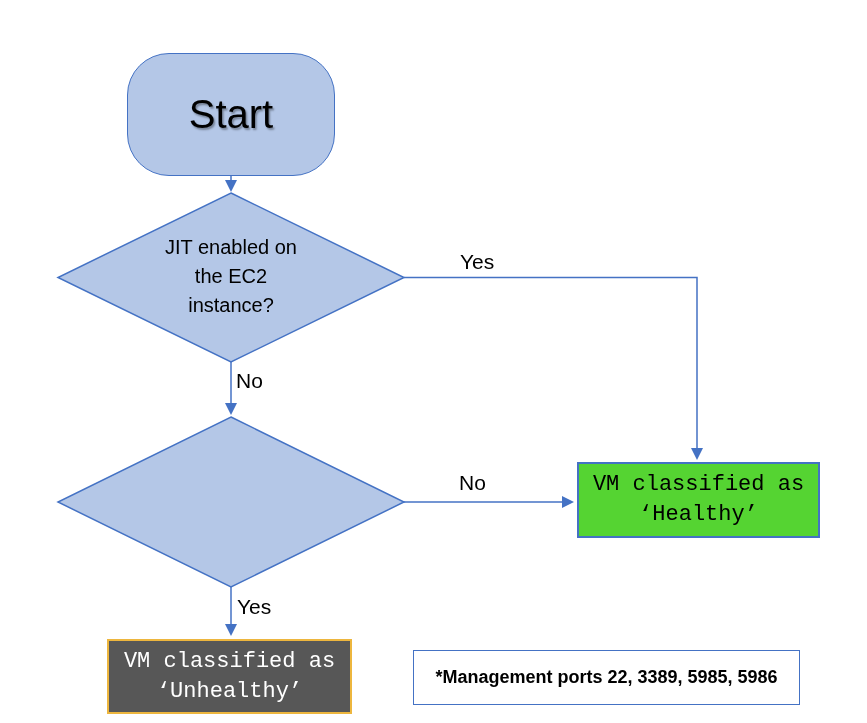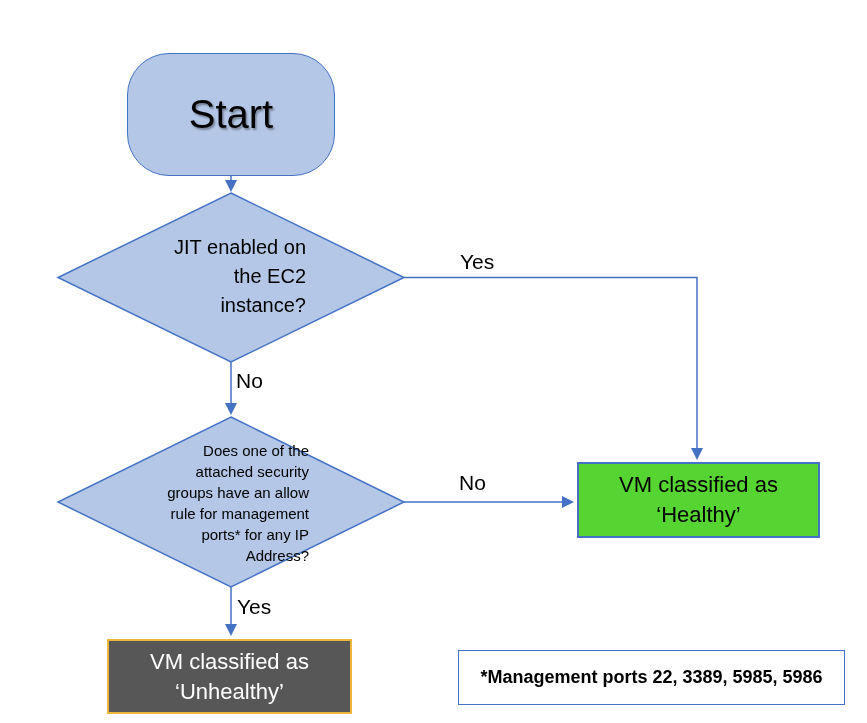--- a/index.html
+++ b/index.html
@@ -28,54 +28,54 @@
     border-radius: 42px;
     background: var(--diagram-blue-fill);
     border: 1.5px solid var(--diagram-blue-border);
     display: flex; align-items: center; justify-content: center;
     font-size: 40px;
     text-shadow: 1.5px 1.5px 2px rgba(0,0,0,0.35);
   }
 
   .decision-label {
     position: absolute;
-    text-align: right;
+    text-align: center;
     white-space: pre-line;
   }
   .decision-label.jit {
     left: 156px; top: 233px; width: 150px;
     font-size: 20px; line-height: 29px;
   }
   .decision-label.sg {
     left: 153px; top: 440px; width: 156px;
     font-size: 15px; line-height: 21px;
   }
 
   .result-box {
     position: absolute;
     display: flex; align-items: center; justify-content: center;
     text-align: center;
     white-space: pre-line;
-    font-size: 22px; line-height: 30px;
+    font-size: 22px; line-height: 30px; font-family: Liberation Mono, monospace;
   }
   .result-box.healthy {
     left: 577px; top: 462px; width: 243px; height: 76px;
     background: var(--healthy-green);
     border: 2px solid var(--diagram-blue-border);
   }
   .result-box.unhealthy {
     left: 107px; top: 639px; width: 245px; height: 75px;
     background: var(--unhealthy-gray);
     border: 2px solid var(--unhealthy-gold-border);
     color: #ffffff;
   }
 
   .note-box {
     position: absolute;
-    left: 458px; top: 650px; width: 387px; height: 55px;
+    left: 413px; top: 650px; width: 387px; height: 55px;
     background: #ffffff;
     border: 1.5px solid var(--diagram-blue-border);
     display: flex; align-items: center; justify-content: center;
     font-size: 18px; font-weight: bold;
   }
 
   .edge-label {
     position: absolute;
     font-size: 21px;
     text-align: right;
@@ -113,26 +113,20 @@
   </svg>
 
   <div class="start-node">
     <span>Start</span>
   </div>
 
   <div class="decision-label jit">JIT enabled on
 the EC2
 instance?</div>
 
-  <div class="decision-label sg">Does one of the
-attached security
-groups have an allow
-rule for management
-ports* for any IP
-Address?</div>
 
   <div class="result-box healthy">
     <span>VM classified as
 ‘Healthy’</span>
   </div>
 
   <div class="result-box unhealthy">
     <span>VM classified as
 ‘Unhealthy’</span>
   </div>

